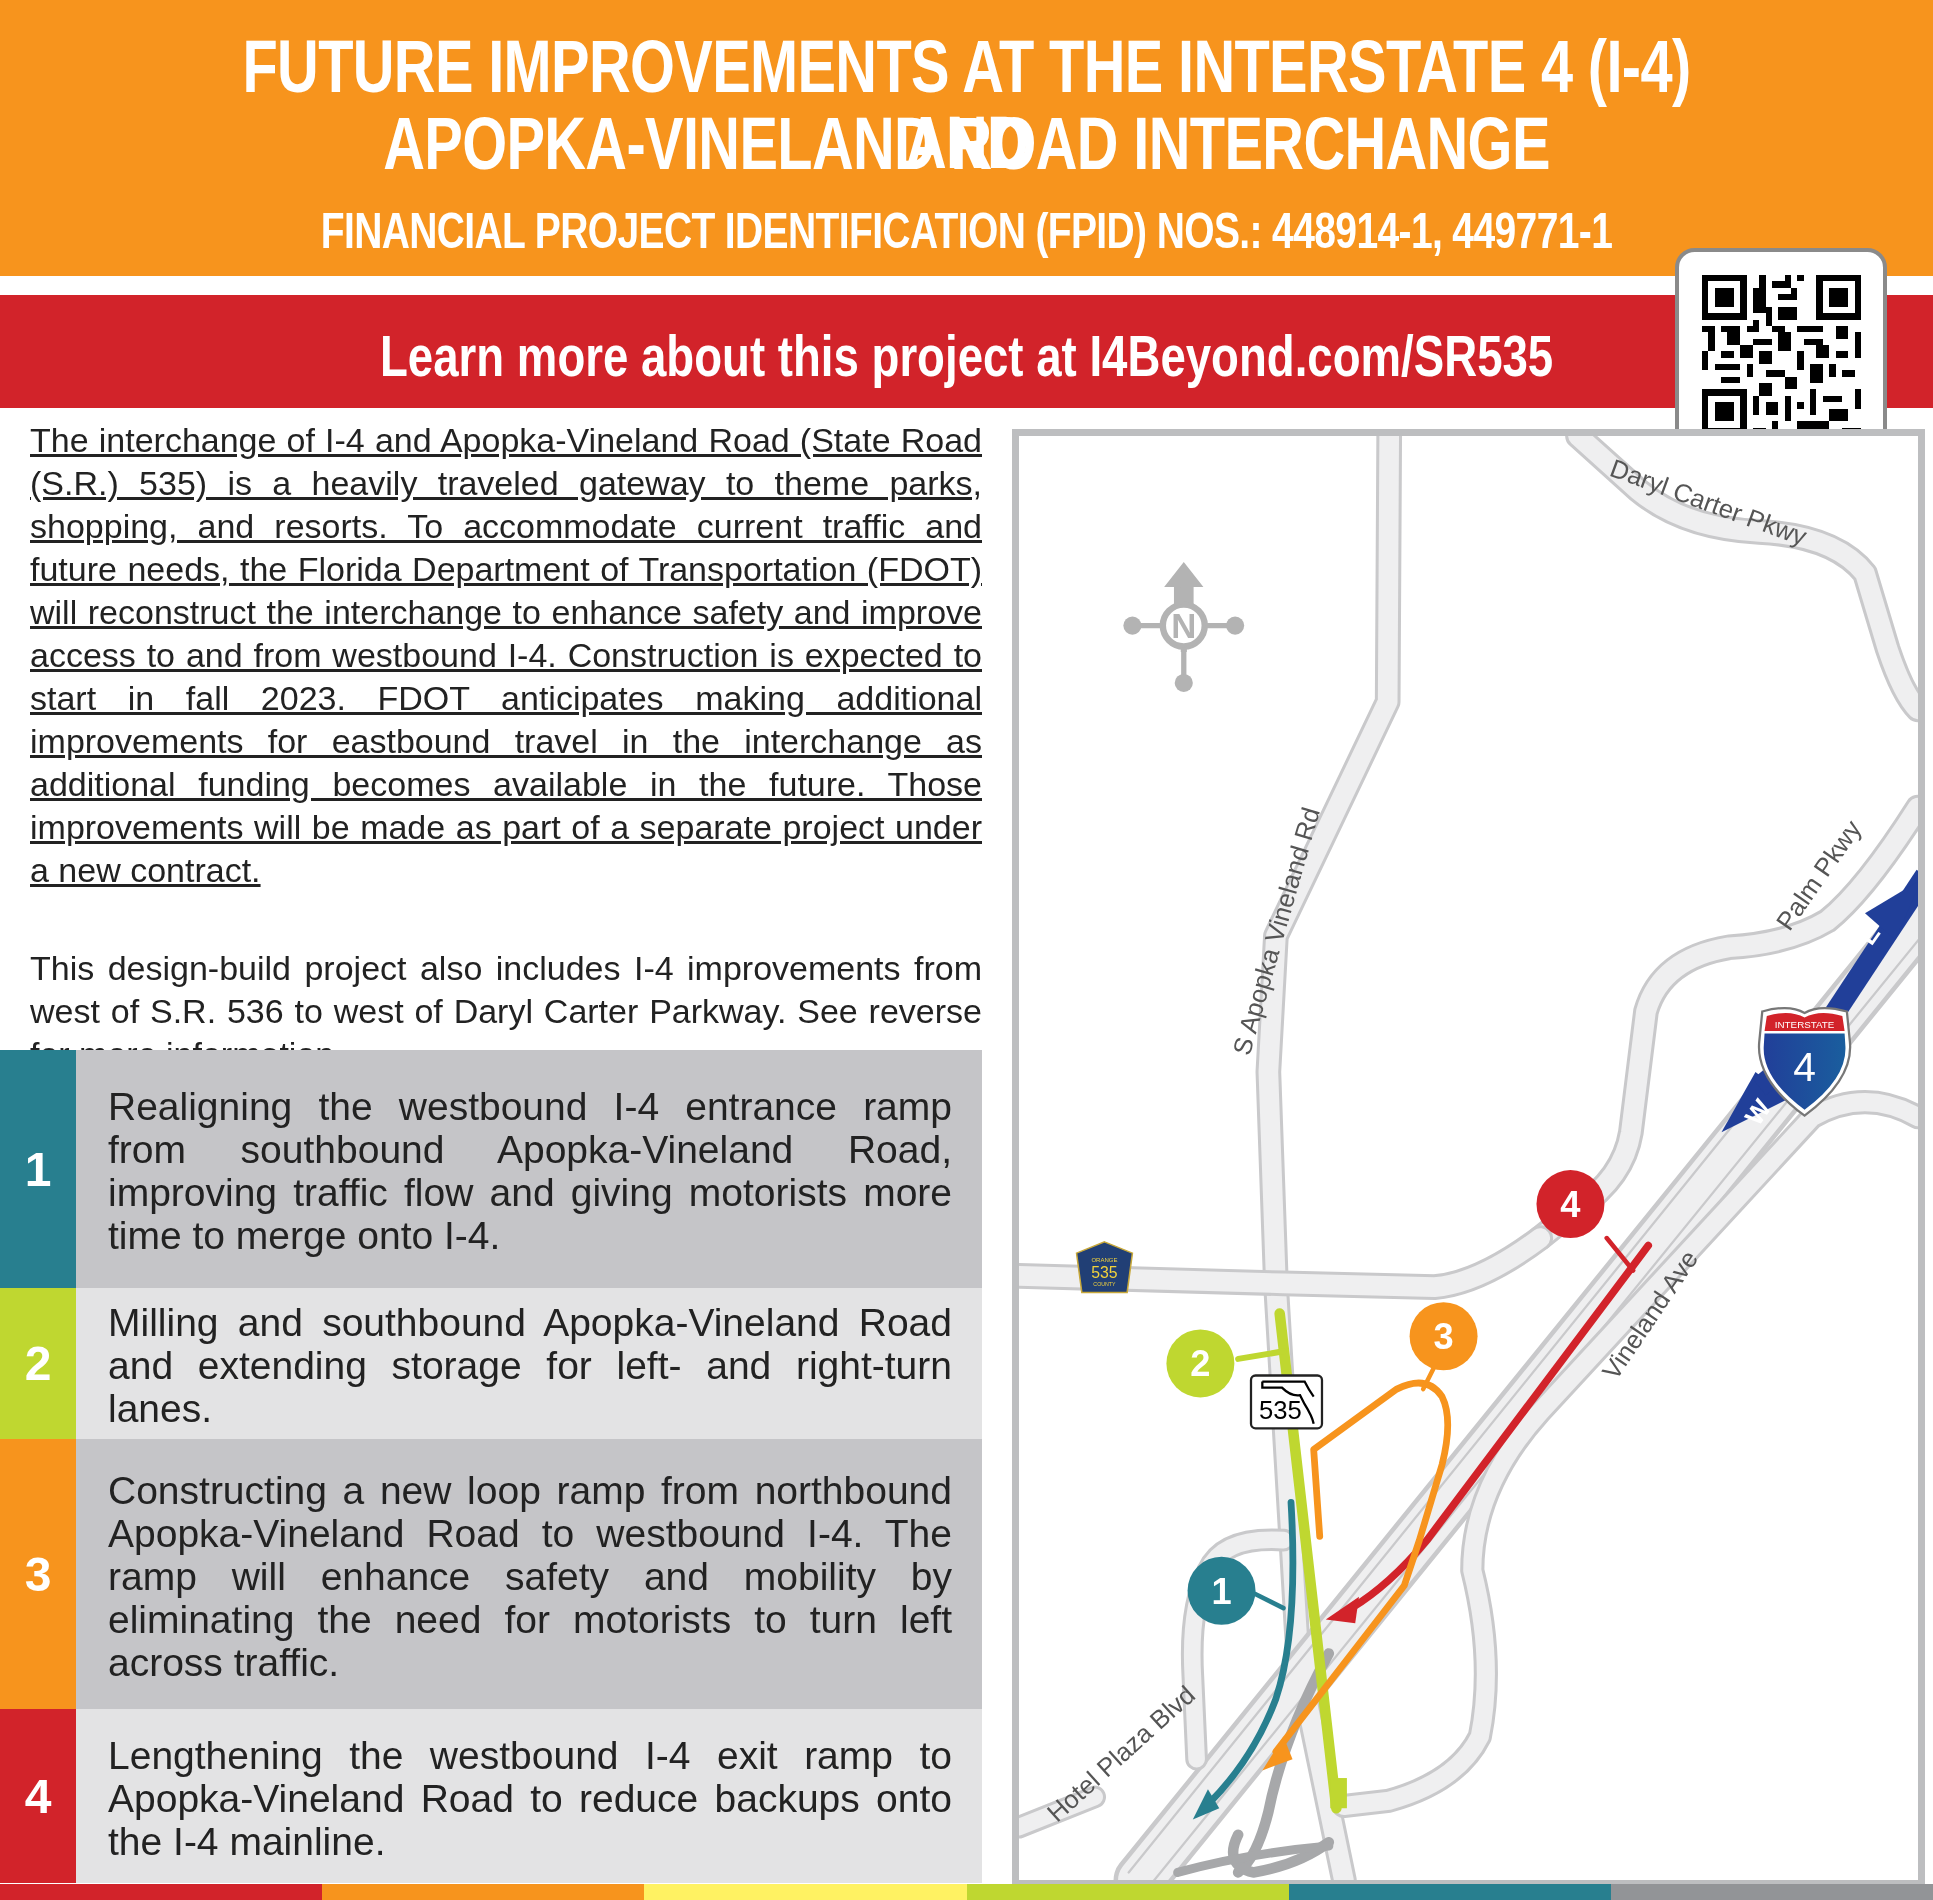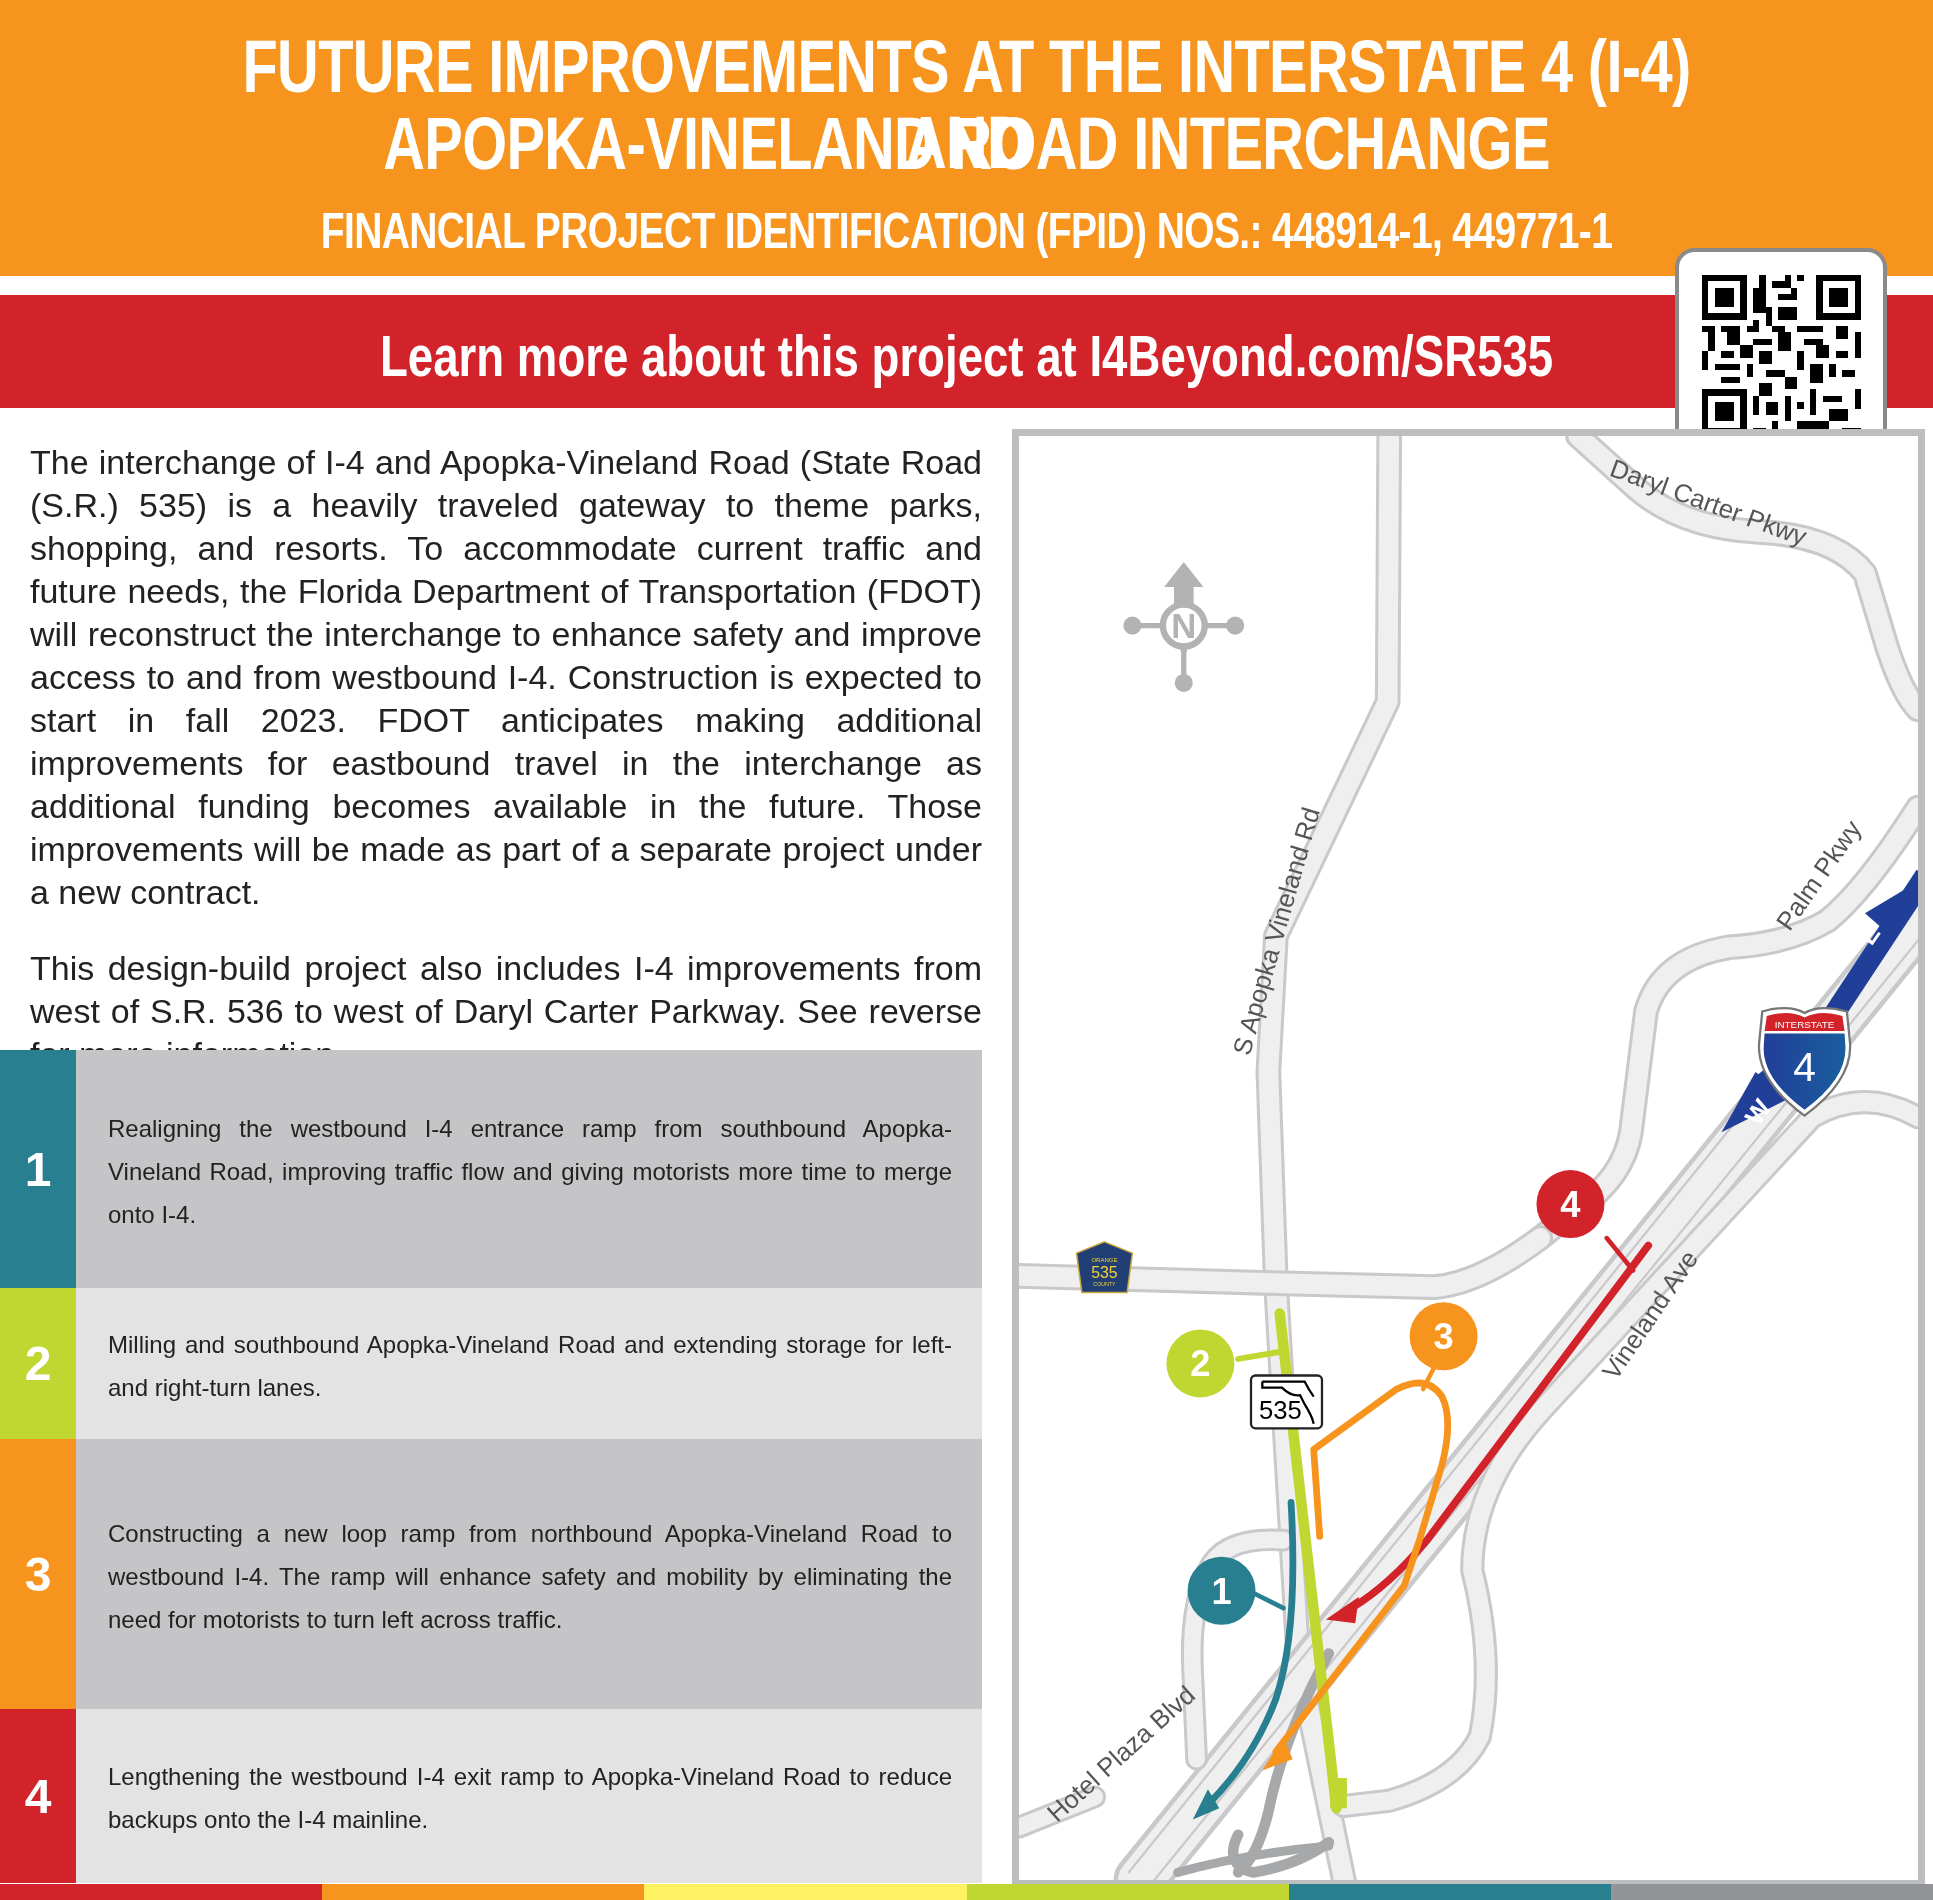--- a/index.html
+++ b/index.html
@@ -12,27 +12,27 @@
   .t2 { top:106px; font-size:74px; line-height:76px; }
   .t3 { top:205px; font-size:50px; line-height:53px; }
   .redband { position:absolute; left:0; top:295px; width:1933px; height:113px; background:#D2232A; }
   .learn { position:absolute; left:0; top:326px; width:1933px; text-align:center; color:#fff; font-weight:bold;
            font-size:57px; line-height:60px; transform:scaleX(0.8); transform-origin:967px 0; }
   .qr { position:absolute; left:1675px; top:248px; width:204px; height:204px; background:#fff;
         border:4.5px solid #8a8a8a; border-radius:19.6px; }
   .qr svg { position:absolute; left:22.7px; top:22.7px; }
   .para { position:absolute; left:30px; width:952px; font-size:34px; line-height:43px; color:#222;
           text-align:justify; font-family:"Liberation Sans", sans-serif; }
-  .p1 { top:441px; }
+  .p1 { top:419px;text-decoration:underline; }
   .p2 { top:947px; }
   .items { position:absolute; left:0; top:1050px; width:982px; }
   .item { position:relative; display:flex; }
   .num { width:76px; display:flex; align-items:center; justify-content:center; color:#fff;
          font-weight:bold; font-size:48px; }
-  .desc { flex:1; display:flex; align-items:center; padding:4px 30px 0 32px; font-size:24px; line-height:43px; color:#222; text-align:justify; }
+  .desc { flex:1; display:flex; align-items:center; padding:4px 30px 0 32px; font-size:39px; line-height:43px; color:#222; text-align:justify; }
   .dark { background:#C5C5C8; }
   .light { background:#E3E3E4; }
   .map { position:absolute; left:1012px; top:429px; width:899px; height:1444px; border:7.6px solid #BDBEC0; background:#fff; overflow:hidden; }
   .stripes { position:absolute; left:0; top:1884px; width:1933px; height:16.6px; display:flex; }
   .stripes div { flex:1; }
 </style>
 </head>
 <body>
 
 <div class="hdr"></div>

